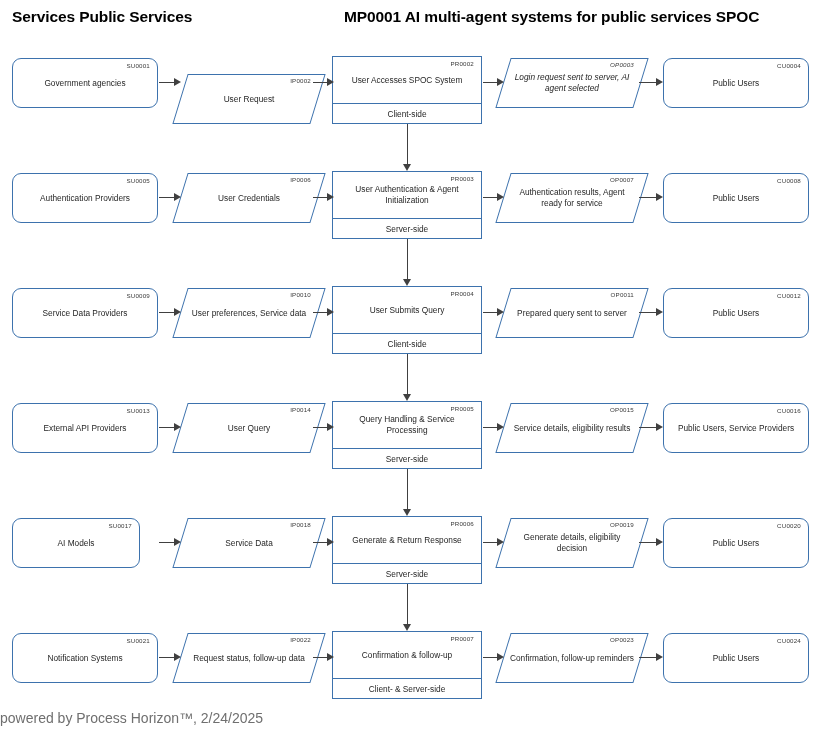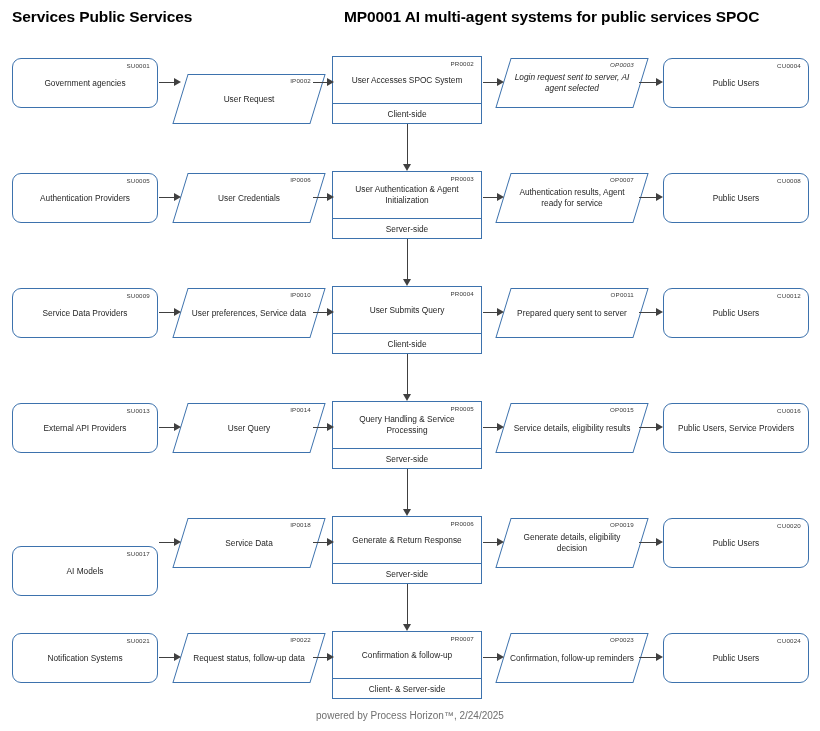--- a/index.html
+++ b/index.html
@@ -163,22 +163,22 @@
     border-right: 4.5px solid transparent;
     border-top: 7px solid #404040;
   }
 
   
   #footer-note {
     position: absolute;
     left: 0;
     top: 710px;
     width: 820px;
-    text-align: center;
-    font-size: 10px;
+    text-align: left;
+    font-size: 14px;
     color: #6f6f6f;
   }
 </style>
 </head>
 <body>
 
 <div id="header-band">
   <div class="title" id="title-left">Services Public Services</div>
   <div class="title" id="title-right">MP0001 AI multi-agent systems for public services SPOC</div>
 </div>
@@ -374,21 +374,21 @@
       <div class="harrow" style="left: 483px; top: 22px; width: 21px;">
         <div class="shaft" style="width: 15px;"></div>
         <div class="head" style="left: 14px;"></div>
       </div>
       <div class="harrow" style="left: 639px; top: 22px; width: 24px;">
         <div class="shaft" style="width: 18px;"></div>
         <div class="head" style="left: 17px;"></div>
       </div>
     </div>
     <div class="row" style="top: 516px;">
-      <div class="rnode" style="left: 12px; width: 146px; top: 2px; margin-top: 28px;">
+      <div class="rnode" style="left: 12px; width: 128px; top: 2px;">
         <div class="node-id">SU0017</div>
         <div class="node-label">AI Models</div>
       </div>
       <div class="pnode" style="left: 180px; width: 138px; top: 2px;">
         <div class="skew"></div>
         <div class="ptext">
           <div class="node-id">IP0018</div>
           <div class="node-label">Service Data</div>
         </div>
       </div>

